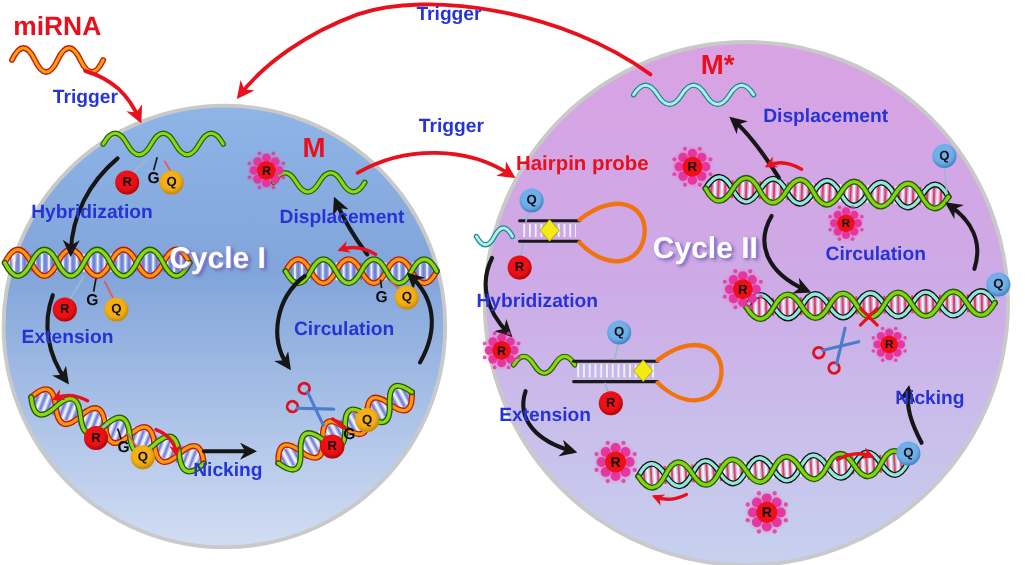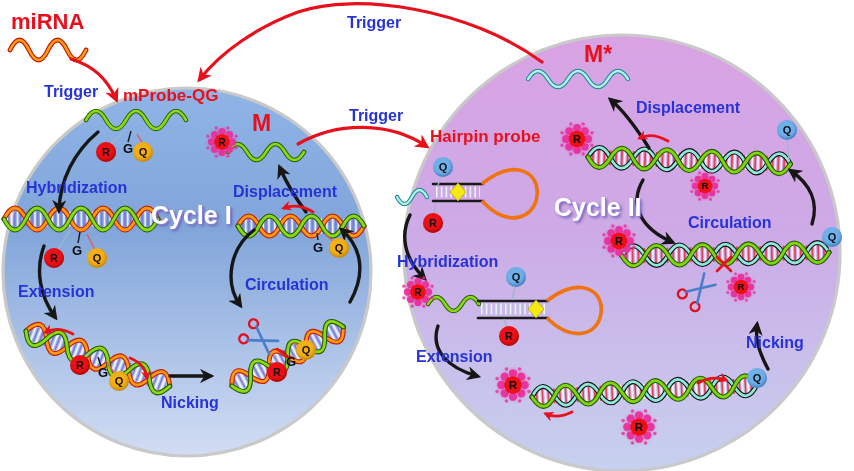--- a/index.html
+++ b/index.html
@@ -2,24 +2,24 @@
 <html><head>
 <meta charset="utf-8">
 <style>
   html,body{margin:0;padding:0;background:#fff;}
   .stage{position:relative;width:854px;height:471px;background:#fff;overflow:hidden;
          font-family:"Liberation Sans",sans-serif;}
   .stage svg{position:absolute;left:0;top:0;}
   
   .lbl{position:absolute;font-weight:bold;white-space:nowrap;line-height:1;}
   .red{color:#e8101c;}
-  .blue{color:#2633d6;margin-top:10px;}
+  .blue{color:#2633d6;}
   .sz22{font-size:22px;text-align:right;} .sz23{font-size:23px;} .sz17{font-size:17px;} .sz16{font-size:16px;}
   .cycle{color:#ffffff;font-size:25px;font-weight:bold;
-         text-shadow:1px 1px 0 #8f80d8, 2px 2px 3px rgba(90,70,160,.75);padding-left:10px;}
+         text-shadow:1px 1px 0 #8f80d8, 2px 2px 3px rgba(90,70,160,.75);}
   
   .badge{position:absolute;width:20px;height:20px;border-radius:50%;
          display:flex;align-items:center;justify-content:center;
          font-weight:bold;font-size:11px;color:#111;transform:translate(-50%,-50%);}
   .bR{background:#ee1016;box-shadow:inset -1px -2px 3px rgba(120,0,0,.55);}
   .bQy{background:#f4b014;box-shadow:inset -1px -2px 3px rgba(150,90,0,.5);}
   .bQb{background:#6fb0ea;box-shadow:inset -1px -2px 3px rgba(20,70,140,.45);}
   .gl{position:absolute;font-weight:bold;font-size:13px;color:#0a0a0a;transform:translate(-50%,-50%);}
   
   .under,.main{fill:none;stroke-linecap:round;}
@@ -293,21 +293,20 @@
   <g class="burst" transform="translate(639,427) scale(0.9)">
         <use href="#burst-sym"></use>
         <text class="bt" y="4.5" text-anchor="middle">R</text>
       </g>
 </svg>
 
 <div class="lbl red sz22" style="left:11px;top:11px;">miRNA</div>
 <div class="lbl blue sz16" style="left:44px;top:74px;">Trigger</div>
 <div class="lbl blue sz16" style="left:347px;top:5px;">Trigger</div>
 <div class="lbl blue sz16" style="left:349px;top:98px;">Trigger</div>
-<div class="lbl red sz17" style="left:123px;top:87px;">mProbe-QG</div>
 <div class="lbl red sz23" style="left:252px;top:112px;">M</div>
 <div class="lbl cycle" style="left:141px;top:203px;">Cycle I</div>
 <div class="lbl blue sz16" style="left:26px;top:170px;">Hybridization</div>
 <div class="lbl blue sz16" style="left:18px;top:274px;">Extension</div>
 <div class="lbl blue sz16" style="left:161px;top:385px;">Nicking</div>
 <div class="lbl blue sz16" style="left:245px;top:267px;">Circulation</div>
 <div class="lbl blue sz16" style="left:233px;top:174px;">Displacement</div>
 <div class="lbl red sz23" style="left:584px;top:43px;">M*</div>
 <div class="lbl red sz17" style="left:430px;top:128px;">Hairpin probe</div>
 <div class="lbl cycle" style="left:544px;top:195px;">Cycle II</div>

